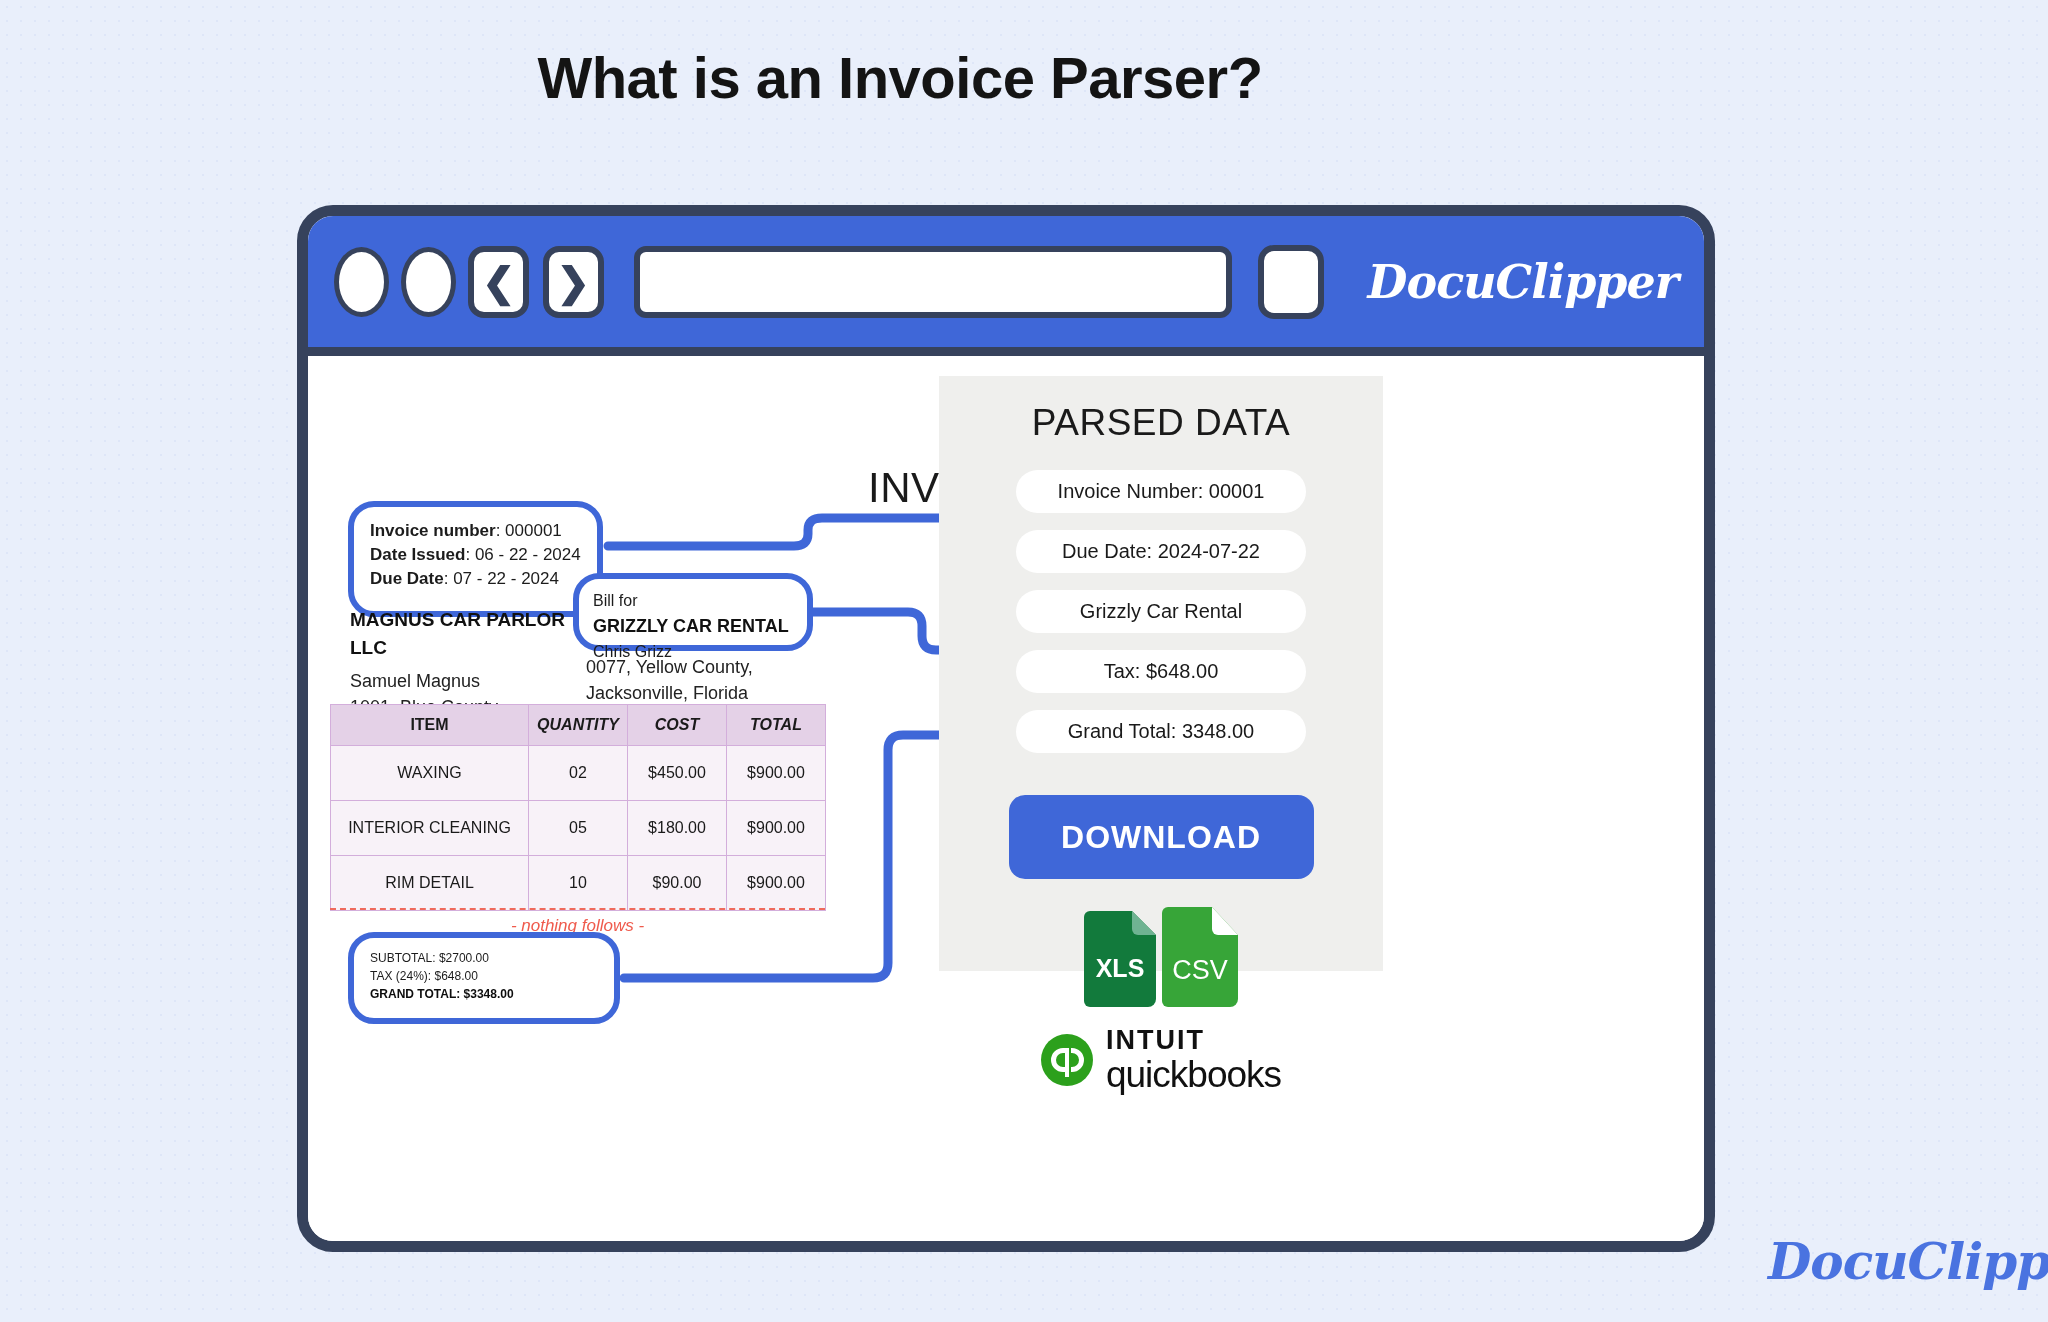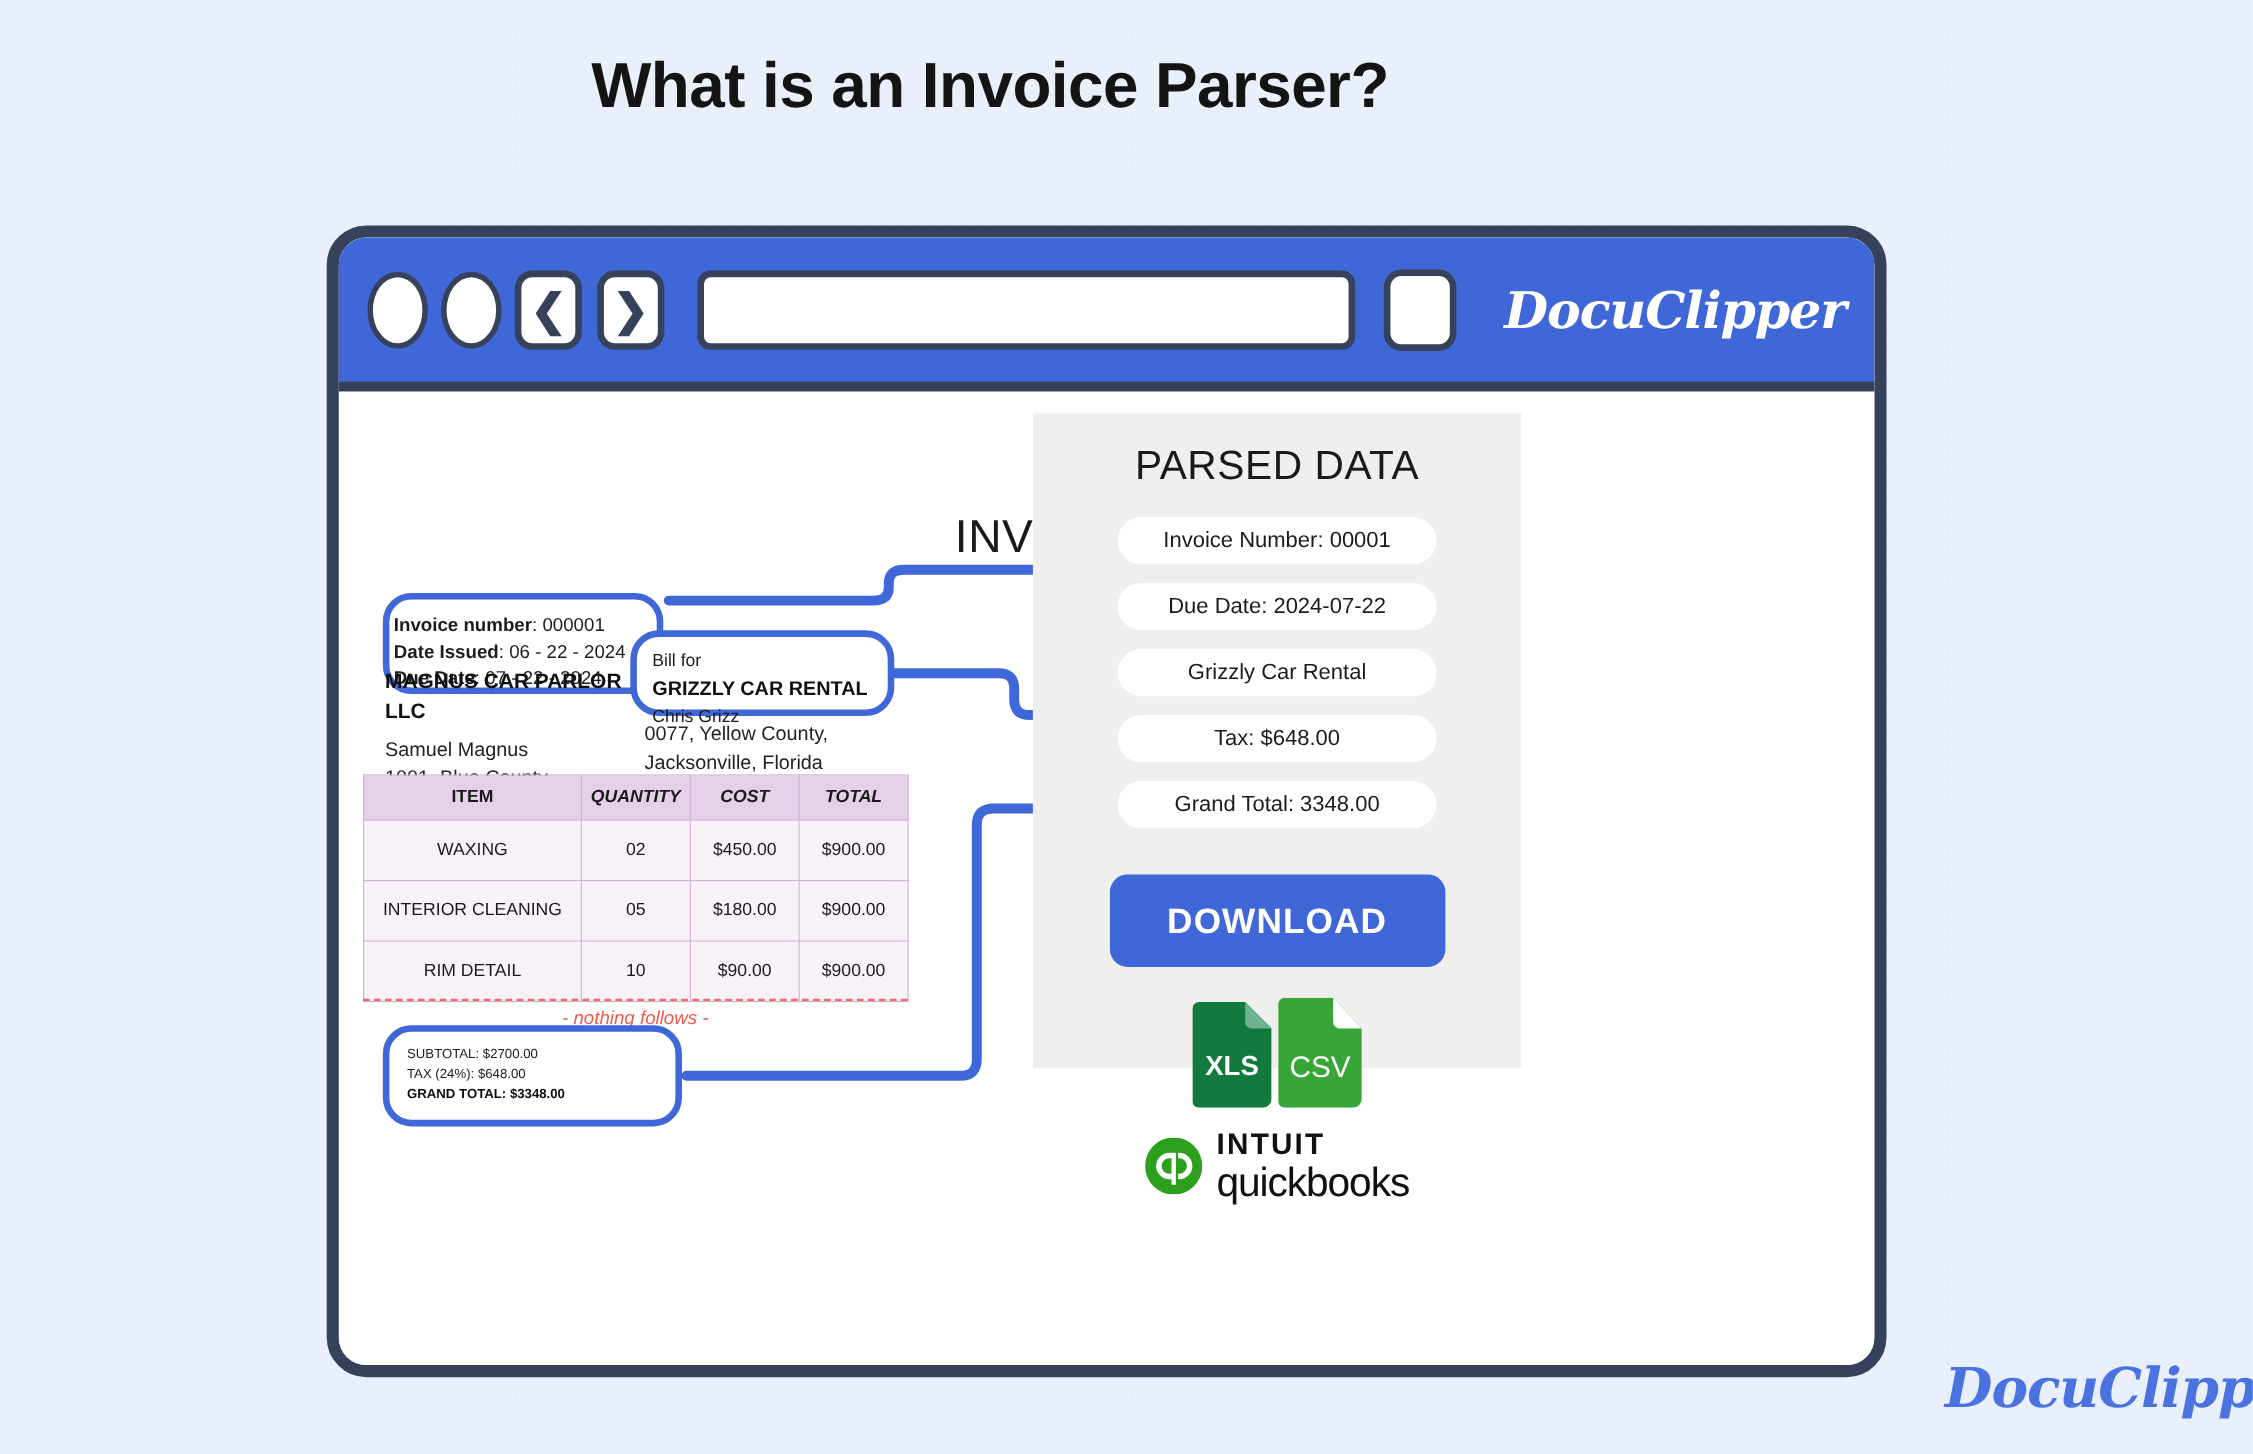--- a/index.html
+++ b/index.html
@@ -86,21 +86,21 @@
     font-size:42px;color:#1a1a1a;letter-spacing:.5px;
   }
 
   .rbox{
     position:absolute;
     background:#ffffff;
     border:6px solid #3f67d8;
     border-radius:26px;
     box-sizing:border-box;
   }
-  #invoice-meta-box{left:40px;top:145px;width:255px;height:92px;padding:12px 4px;margin-top:38px;}
+  #invoice-meta-box{left:40px;top:145px;width:255px;height:116px;padding:12px 16px;}
   #invoice-meta-box div{font-size:17px;color:#1c1c1c;line-height:1.42;}
   #invoice-meta-box b{font-weight:bold;}
 
   #billfor-box{left:265px;top:217px;width:240px;height:78px;padding:10px 14px;}
   #billfor-box .small{font-size:16px;color:#1c1c1c;line-height:1.5;}
   #billfor-box .strong{font-size:18px;font-weight:bold;color:#111;line-height:1.5;}
 
   #totals-box{left:40px;top:576px;width:272px;height:92px;padding:11px 16px;}
   #totals-box div{font-size:12px;color:#1c1c1c;line-height:1.52;}
   #totals-box .grand{font-weight:bold;color:#0d0d0d;}

